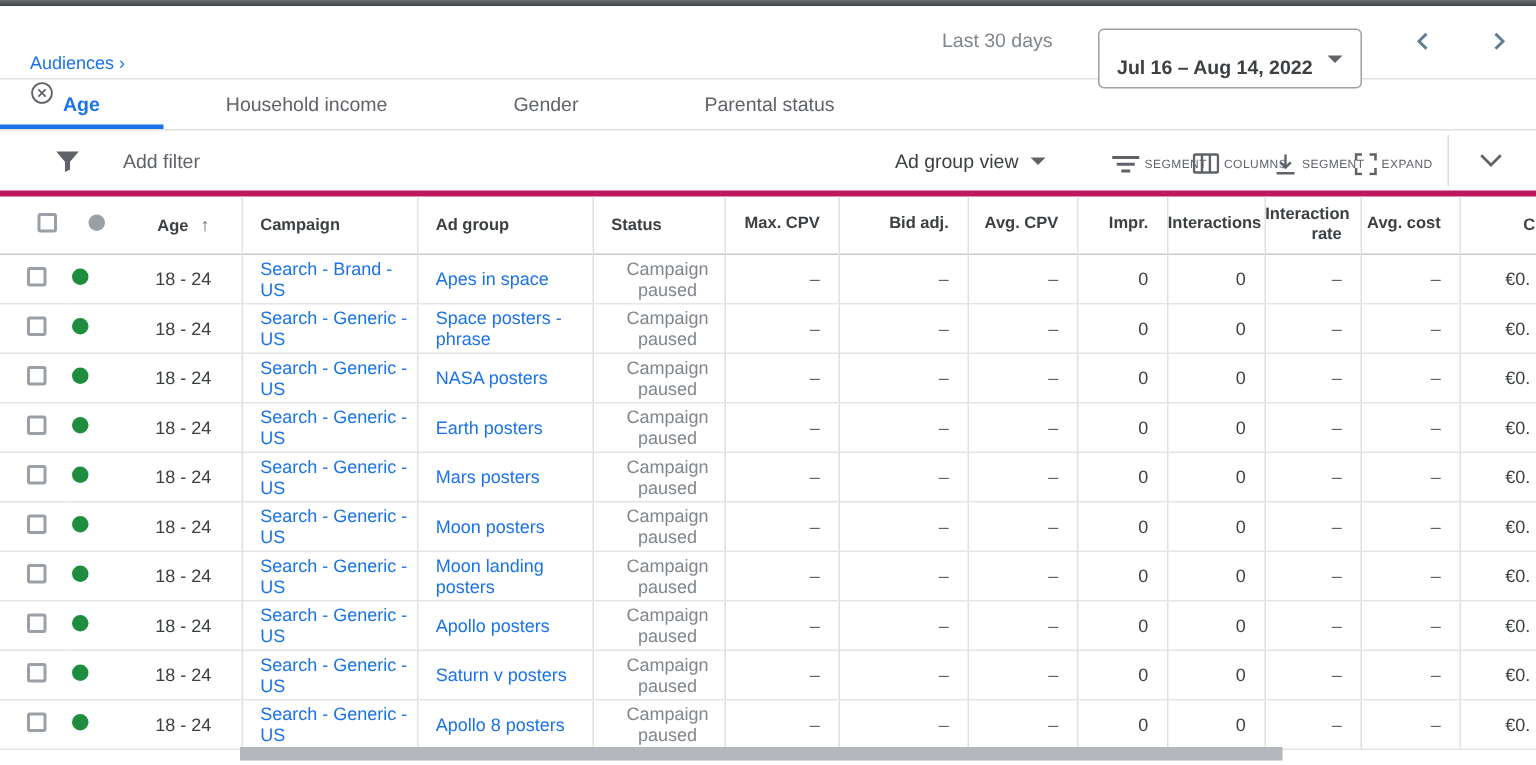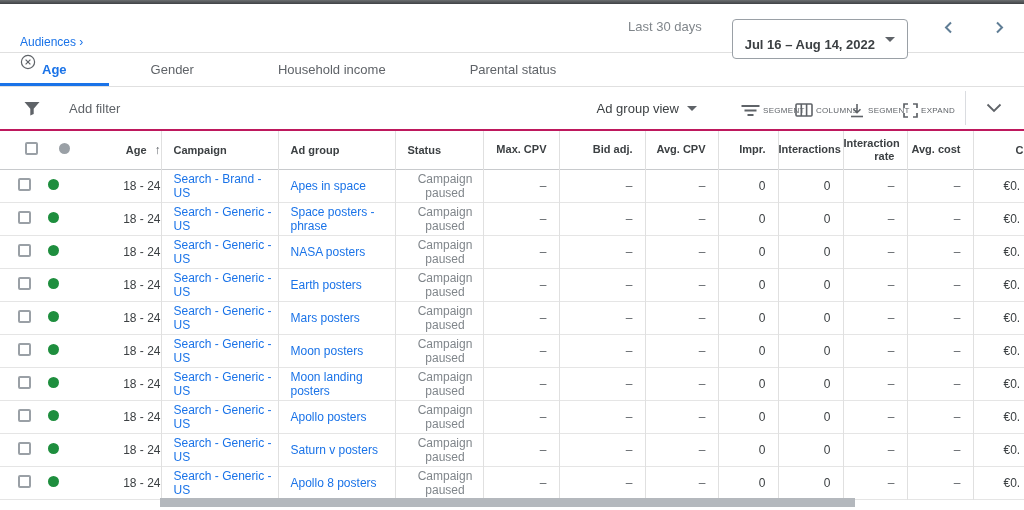--- a/index.html
+++ b/index.html
@@ -28,22 +28,22 @@
     border-right:5px solid transparent; border-top:5px solid #5f6368; }
   .nav-chevron { padding:2px 4px; cursor:pointer; display:inline-flex; }
 
   
   .tabbar { height:34px; border-bottom:1px solid #e0e0e0; display:flex; align-items:stretch; }
   .tab { padding:0 42px; display:flex; align-items:center; font-size:13px;
     color:#5f6368; cursor:pointer; white-space:nowrap; }
   .tab.active { color:#1a73e8; font-weight:bold; box-shadow:inset 0 -3px 0 #1a73e8; }
 
   
-  .toolbar { height:44px; border-bottom:2px solid #be185d; display:flex;
-    align-items:center; justify-content:space-between; padding:0 12px 0 23px; }
+  .toolbar { height:44px; border-bottom:4px solid #be185d; display:flex;
+    align-items:center; justify-content:space-between; padding:0 12px 0 36px; }
   .tb-left { display:flex; align-items:center; gap:28px; }
   .icon-btn { display:inline-flex; cursor:pointer; }
   .add-filter { font-size:13px; color:#5f6368; cursor:pointer; }
   .tb-right { display:flex; align-items:center; }
   .view-select { display:flex; align-items:center; gap:8px; font-size:13px;
     color:#3c4043; cursor:pointer; margin-right:44px; }
   .tool { width:54px; display:flex; flex-direction:row; align-items:center;
     gap:3px; cursor:pointer; padding-top:4px; }
   .tool-label { font-size:8px; color:#5f6368; letter-spacing:.3px; }
   .tb-divider { width:1px; height:34px; background:#dadce0; margin:0 10px 0 8px; }
@@ -58,21 +58,21 @@
   thead tr { border-top:0; border-bottom:1px solid #c8cacd; }
   tbody tr { border-bottom:1px solid #e5e5e5; }
   .bl { border-left:1px solid #e0e0e0; }
   th { font-size:11px; color:#3c4043; font-weight:bold; }
   td { font-size:12px; color:#3c4043; }
   .al { text-align:left; padding-left:12px; }
   .num { text-align:right; padding-right:12px; }
   th.num { line-height:13px; }
   .c-check { padding-left:18px; }
   .c-dot { padding-left:3px; }
-  .c-age { padding-left:4px; text-align:right; }
+  .c-age { padding-left:4px; text-align:center; }
   .checkbox { width:13px; height:13px; border:2px solid #9aa0a6; border-radius:2px;
     display:inline-block; background:#fff; cursor:pointer; }
   .dot { width:11px; height:11px; border-radius:50%; display:inline-block; }
   .dot.gray { background:#9aa0a6; }
   .dot.green { background:#1e8e3e; }
   .sort-arrow { color:#5f6368; font-weight:normal; margin-left:8px; font-size:12px; }
   a.cell-link { color:#1a73e8; text-decoration:none; cursor:pointer; }
   .muted { color:#80868b;text-align:center; }
   .dash { color:#5f6368; }
   .c-cost-h { text-align:left; padding-left:42px; }
@@ -119,24 +119,24 @@
         </svg>
     </span>
   </div>
 </div>
 
 <div class="tabbar">
   <div class="tab active">
       <span>Age</span>
     </div>
   <div class="tab">
+      <span>Household income</span>
+    </div>
+  <div class="tab">
       <span>Gender</span>
-    </div>
-  <div class="tab">
-      <span>Household income</span>
     </div>
   <div class="tab">
       <span>Parental status</span>
     </div>
 </div>
 
 <div class="toolbar">
   <div class="tb-left">
     <span class="icon-btn">
       <svg width="18" height="17" viewBox="0 0 18 17">

